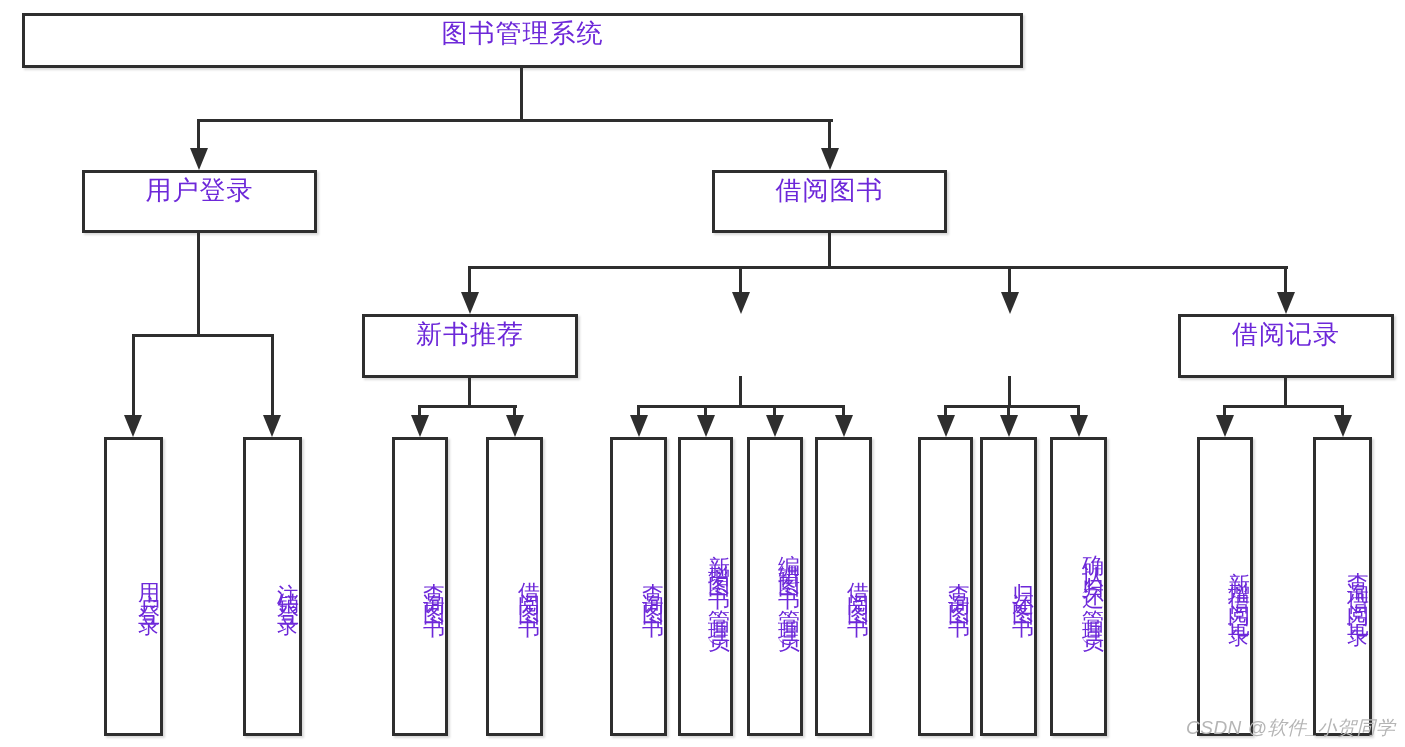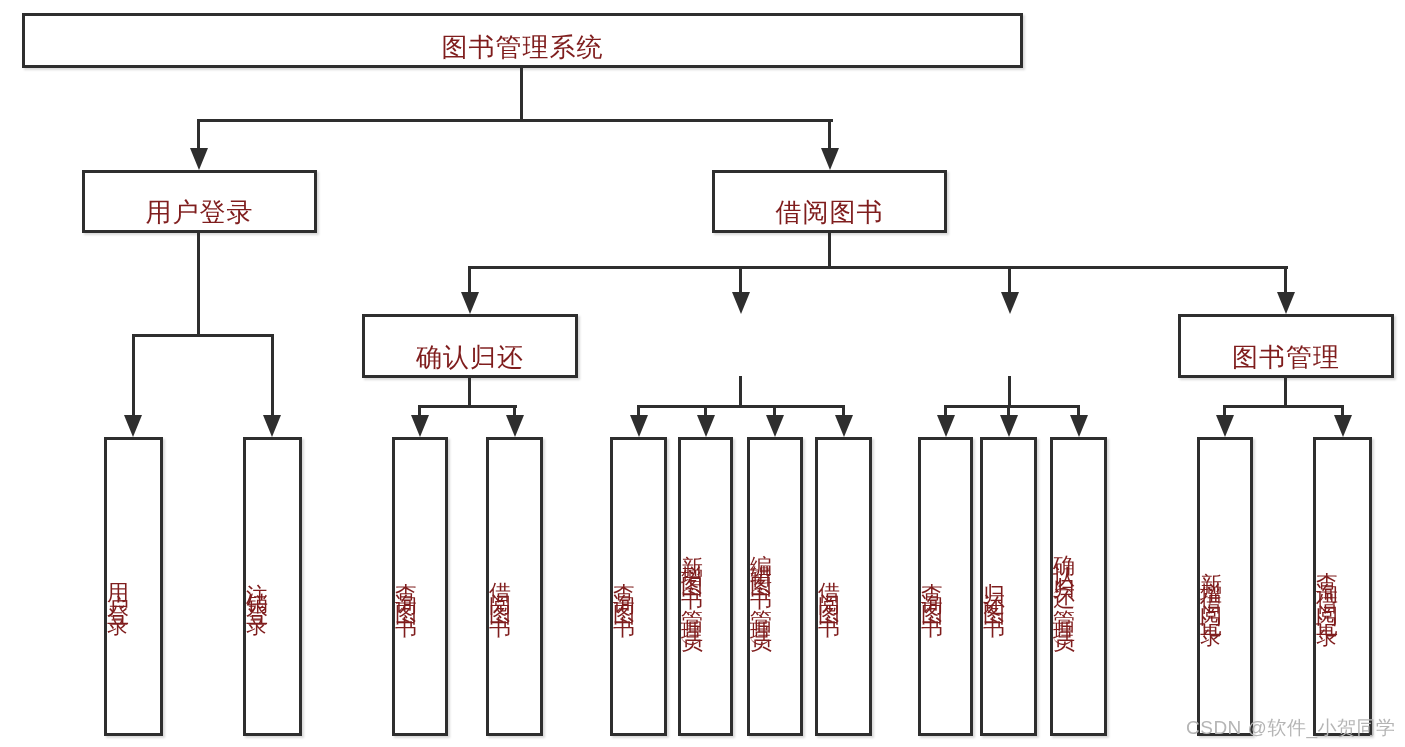--- a/index.html
+++ b/index.html
@@ -8,22 +8,22 @@
     width:1405px;height:747px;
     background:#ffffff;
     font-family:"Liberation Sans","DejaVu Sans",sans-serif;
     overflow:hidden;
   }
   .box{
     position:absolute;
     box-sizing:border-box;
     border:3px solid #2e2e2e;
     background:#ffffff;
-    display:flex;align-items:flex-end;justify-content:center;
-    color:#7f1d1d;
+    display:flex;align-items:flex-start;justify-content:center;
+    color:#6d28d9;
     box-shadow:2px 2px 2px rgba(150,150,150,0.35);
   }
   .box.h{font-size:26px;letter-spacing:1px;}
   .box.v{
     font-size:22px;
     writing-mode:vertical-rl;
     text-orientation:mixed;
     letter-spacing:11px;
     line-height:1;
     text-align:center;
@@ -38,20 +38,21 @@
     border-right:9px solid transparent;
     border-top:22px solid #2e2e2e;
   }
   .watermark{
     position:absolute;
     left:1186px;top:715px;
     font-size:19px;
     color:#b5b5b5;
     letter-spacing:0.5px;
     white-space:nowrap;
+    font-style:italic;
   }
 </style>
 </head>
 <body>
 
 <div class="canvas">
 
   <div class="box h" style="left:22px;top:13px;width:1001px;height:55px">
     <span>图书管理系统</span>
   </div>
@@ -82,24 +83,24 @@
   <div class="vline" style="left:468px;top:266px;height:27px"></div>
   <div class="arrow" style="left:461px;top:292px"></div>
   <div class="vline" style="left:739px;top:266px;height:27px"></div>
   <div class="arrow" style="left:732px;top:292px"></div>
   <div class="vline" style="left:1008px;top:266px;height:27px"></div>
   <div class="arrow" style="left:1001px;top:292px"></div>
   <div class="vline" style="left:1284px;top:266px;height:27px"></div>
   <div class="arrow" style="left:1277px;top:292px"></div>
 
   <div class="box h" style="left:362px;top:314px;width:216px;height:64px">
-    <span>确认归还</span>
+    <span>新书推荐</span>
   </div>
   <div class="box h" style="left:1178px;top:314px;width:216px;height:64px">
-    <span>图书管理</span>
+    <span>借阅记录</span>
   </div>
 
   <div class="vline" style="left:468px;top:376px;height:31px"></div>
   <div class="vline" style="left:739px;top:376px;height:31px"></div>
   <div class="vline" style="left:1008px;top:376px;height:31px"></div>
   <div class="vline" style="left:1284px;top:376px;height:31px"></div>
 
   <div class="hline" style="left:418px;top:405px;width:99px"></div>
   <div class="hline" style="left:637px;top:405px;width:208px"></div>
   <div class="hline" style="left:944px;top:405px;width:136px"></div>

